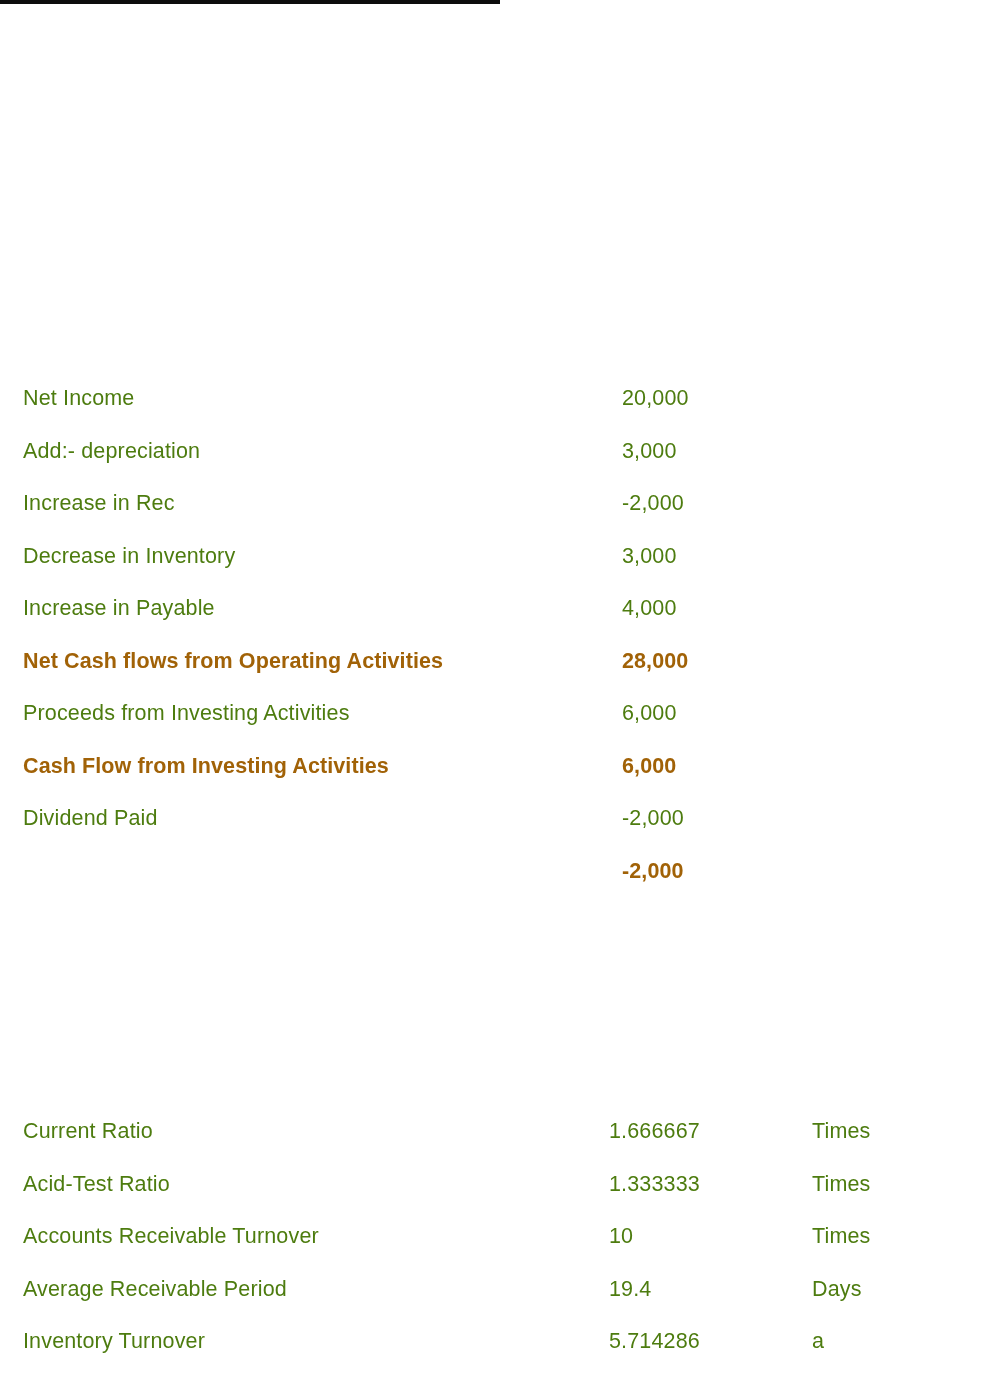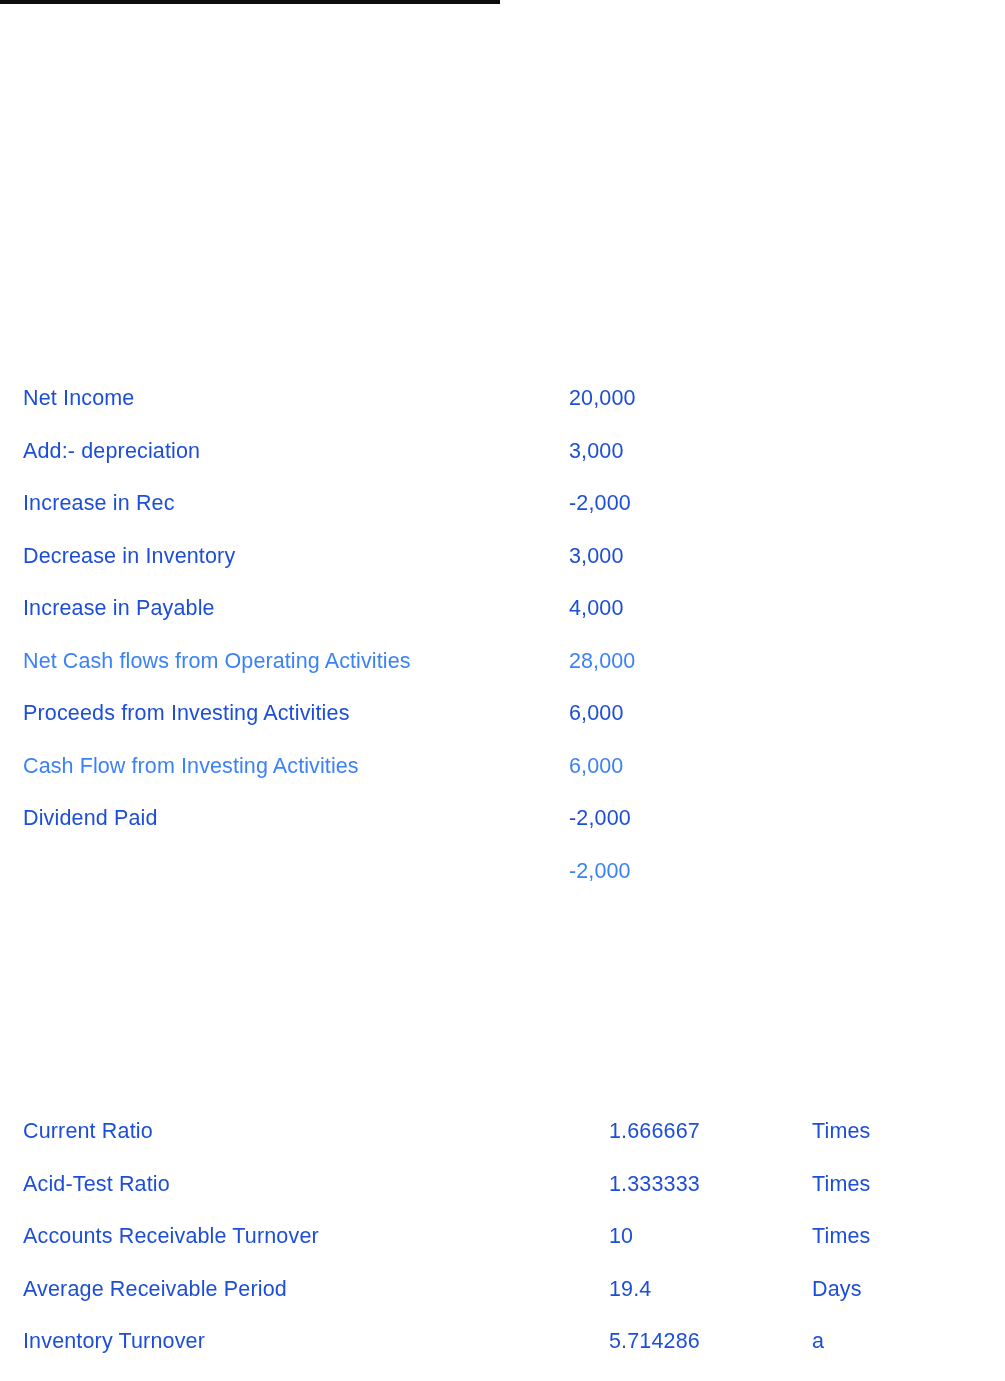--- a/index.html
+++ b/index.html
@@ -44,35 +44,35 @@
   }
 
   .cell {
     position: absolute;
     top: 0;
     height: 52.5px;
     line-height: 52.5px;
     display: block;
     font-size: 21.5px;
     letter-spacing: 0.15px;
-    color: #1d4ed8;
+    color: #4d7c0f;
   }
 
   
   #cashflow-block .c-label { left: 23px; }
-  #cashflow-block .c-value { left: 569px; }
+  #cashflow-block .c-value { left: 622px; }
 
   
   #ratios-block .c-label { left: 23px; }
   #ratios-block .c-value { left: 609px; }
   #ratios-block .c-unit  { left: 812px; }
 
   .row.is-total .cell {
-    font-weight: normal;
-    color: #3b82f6;
+    font-weight: bold;
+    color: #a16207;
     letter-spacing: 0.1px;
   }
   .row.is-total .c-value { left: 588px; }
 </style>
 </head>
 <body>
 
 <div class="top-rule"></div>
 
 <div class="sheet" id="cashflow-block">

